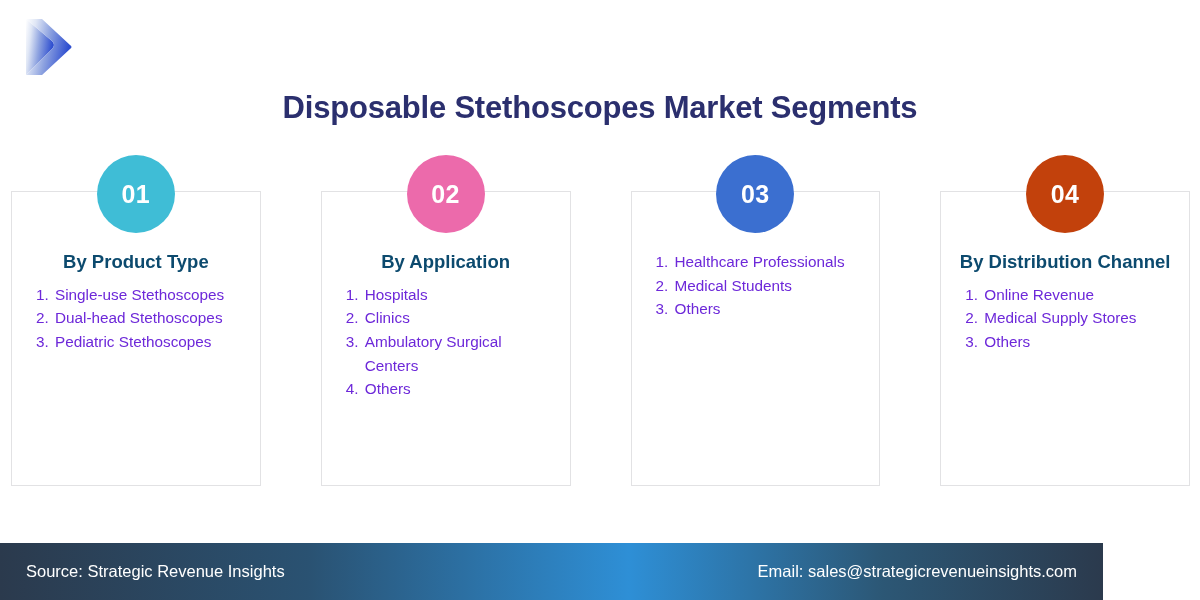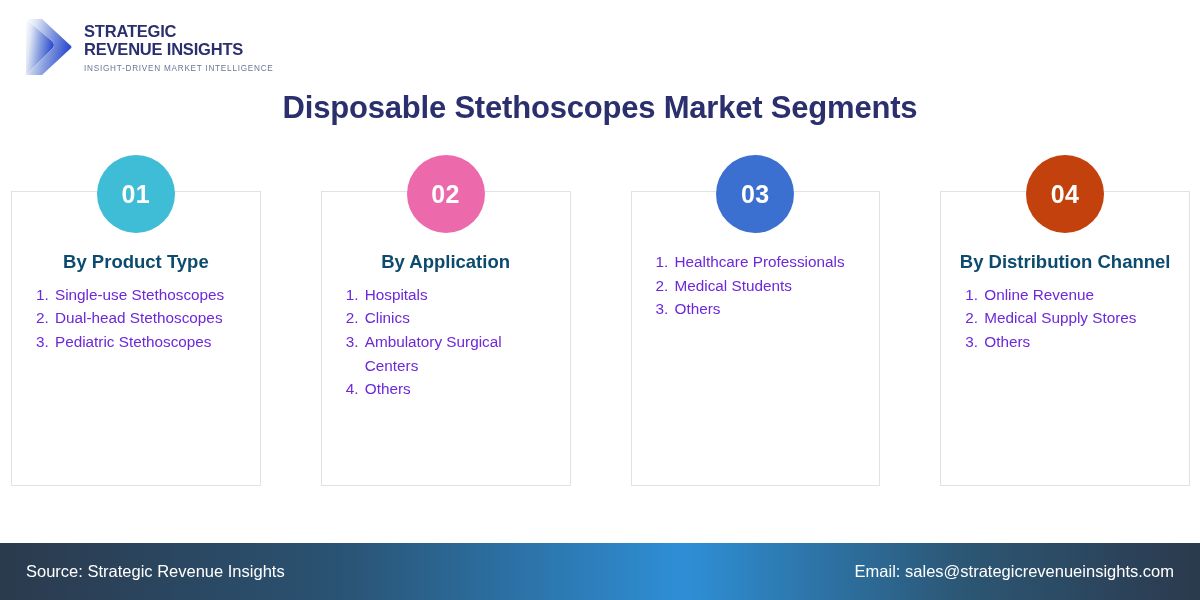--- a/index.html
+++ b/index.html
@@ -116,21 +116,21 @@
   }
   .card-list li {
     padding-left: 2px;
   }
 
   
   #footer {
     position: absolute;
     left: 0;
     bottom: 0;
-    width: 1200px;
+    width: 1103px;
     height: 57px;
     background: linear-gradient(90deg, #2b3a4d 0%, #2a5272 28%, #2e8fd6 57%, #2c5775 80%, #2b3a4d 100%);
     display: flex;
     align-items: center;
     justify-content: space-between;
     padding: 0 26px;
     box-sizing: border-box;
     color: #ffffff;
     font-size: 16.5px;
   }
@@ -144,25 +144,20 @@
       <linearGradient id="chevGrad" x1="0" y1="0" x2="1" y2="0.25">
         <stop offset="0%" stop-color="#ffffff"></stop>
         <stop offset="22%" stop-color="#dfe6f5"></stop>
         <stop offset="55%" stop-color="#8ea3e0"></stop>
         <stop offset="100%" stop-color="#2f4fd0"></stop>
       </linearGradient>
     </defs>
     <path d="M4 3 L4 59 L30 33 Q34 29 30 25 Z" fill="url(#chevGrad)"></path>
     <path d="M4 3 L20 3 L48 29 Q51 31 48 33 L20 59 L4 59 L30 33 Q34 29 30 25 Z" fill="url(#chevGrad)"></path>
   </svg>
-  <div id="logo-text">
-    <div class="logo-line">STRATEGIC</div>
-    <div class="logo-line">REVENUE INSIGHTS</div>
-    <div id="logo-tagline">INSIGHT-DRIVEN MARKET INTELLIGENCE</div>
-  </div>
 </div>
 
 <div id="title">Disposable Stethoscopes Market Segments</div>
 
 <div id="cards">
 
   <div class="card">
     <div class="badge" style="background: rgb(63, 189, 214);">01</div>
     <div class="card-title">By Product Type</div>
     <ol class="card-list">

